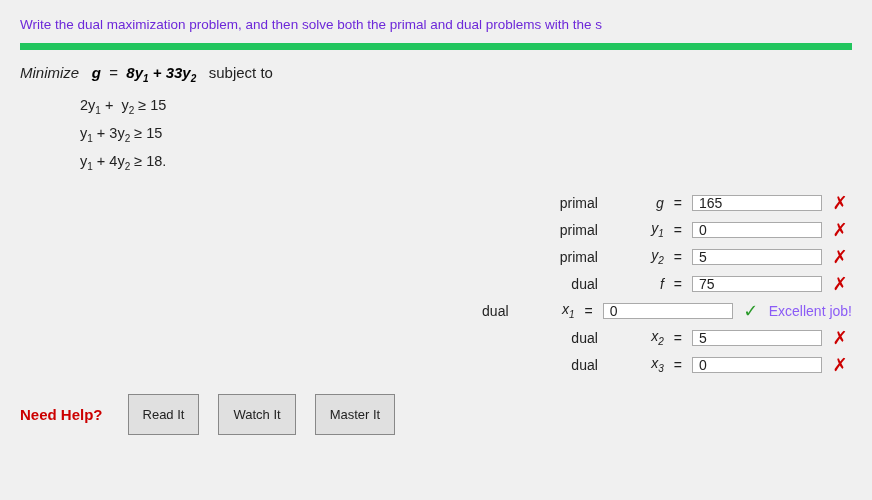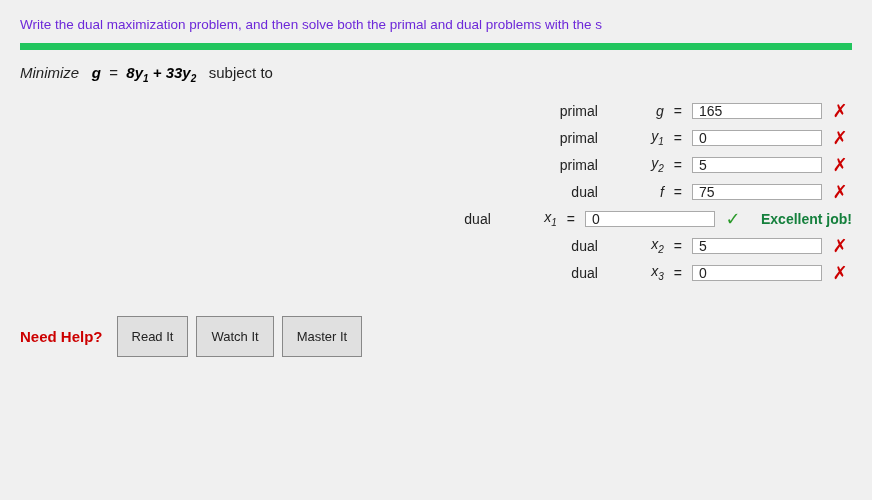--- a/index.html
+++ b/index.html
@@ -90,29 +90,28 @@
     }
     .status-icon {
       font-size: 18px;
       width: 24px;
       text-align: center;
     }
     .status-icon.correct { color: #2a9a2a; }
     .status-icon.incorrect { color: #cc0000; }
     .feedback-text {
       font-size: 14px;
-      color: #15803d;
-      font-weight: bold;
-      margin-left: 10px;
+      color: #8b5cf6;
+      font-weight: normal;
     }
     .bottom-row {
       display: flex;
       align-items: center;
-      margin-top: 32px;
-      gap: 8px;
+      margin-top: 18px;
+      gap: 19px;
     }
     .need-help {
       font-size: 15px;
       font-weight: bold;
       color: #cc0000;
       margin-right: 6px;
     }
     .help-button {
       border: 1px solid #888;
       background: #e0e0e0;
@@ -136,20 +135,31 @@
   </div>
 
   <div class="minimize-section">
     <div class="minimize-title">
       <span class="math-italic">Minimize&nbsp;&nbsp;</span>
       <span class="math-italic eq-part">g</span>
       <span>&nbsp;=&nbsp;</span>
       <span class="eq-part math-italic">8y<sub>1</sub> + 33y<sub>2</sub></span>
       <span>&nbsp;&nbsp;subject to</span>
     </div>
+    <div class="constraints">
+      <div class="constraint-line">
+        2y<sub>1</sub> +&nbsp; y<sub>2</sub> ≥ 15
+      </div>
+      <div class="constraint-line">
+        y<sub>1</sub> + 3y<sub>2</sub> ≥ 15
+      </div>
+      <div class="constraint-line">
+        y<sub>1</sub> + 4y<sub>2</sub> ≥ 18.
+      </div>
+    </div>
   </div>
 
   <div class="input-rows">
 
     <div class="input-row">
       <span class="row-label">primal</span>
       <span class="var-label math-italic">g</span>
       <span class="eq-sign">=</span>
       <input class="answer-input" type="text" value="165" style="">
       <span class="status-icon incorrect">✗</span>

